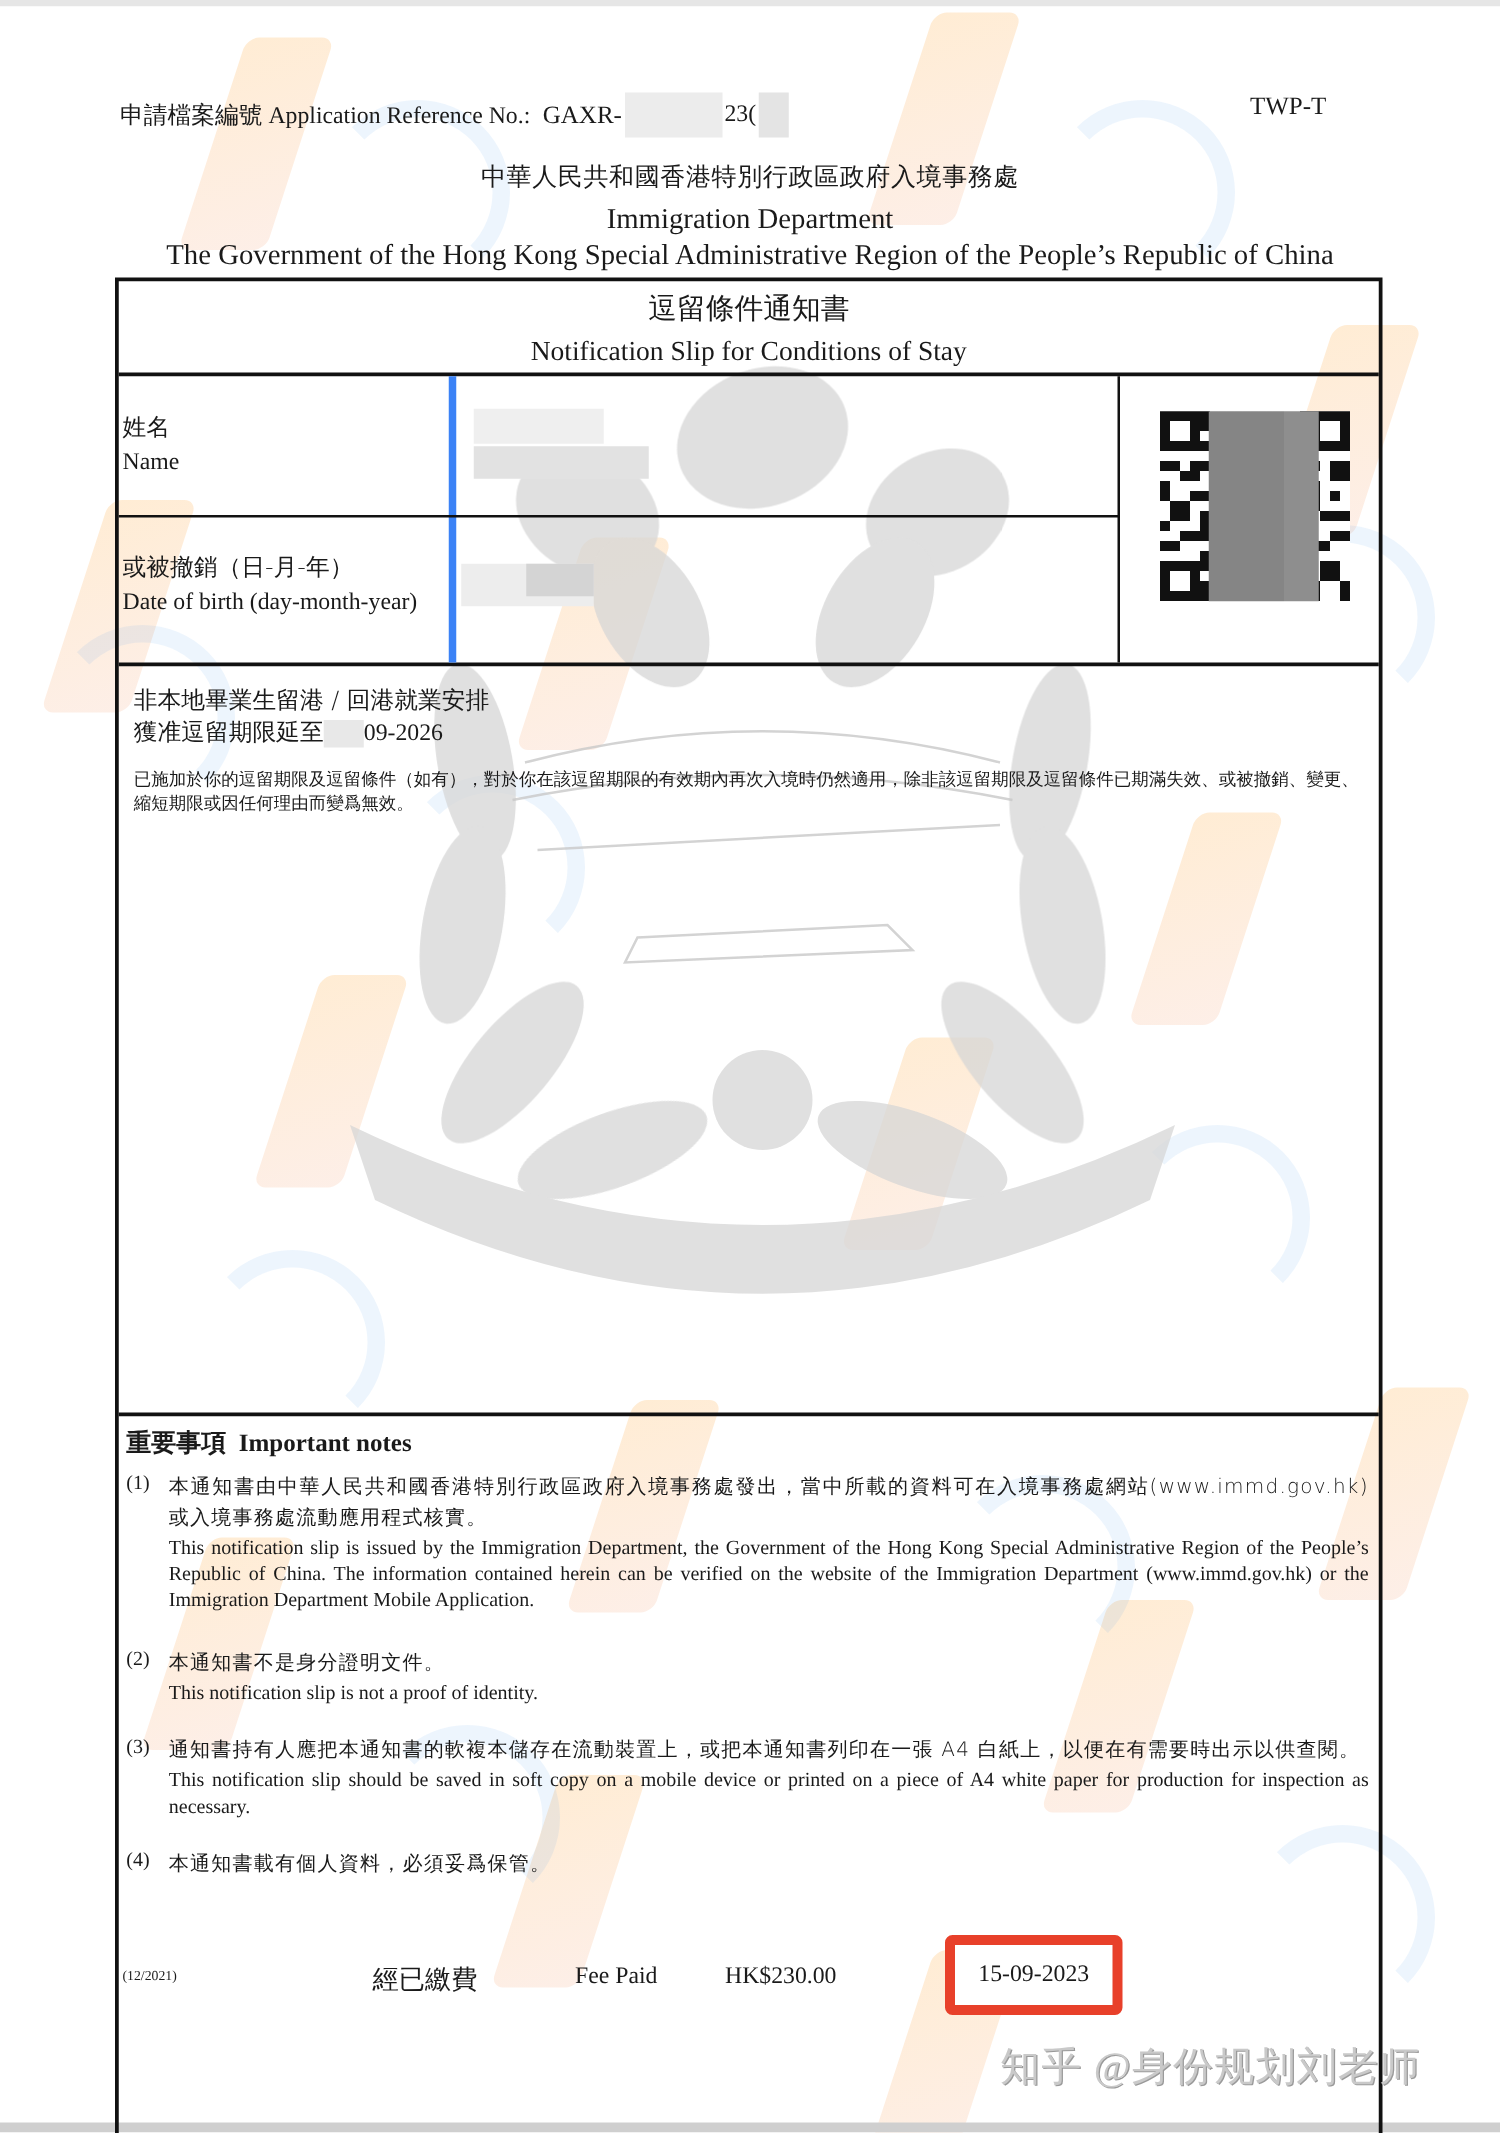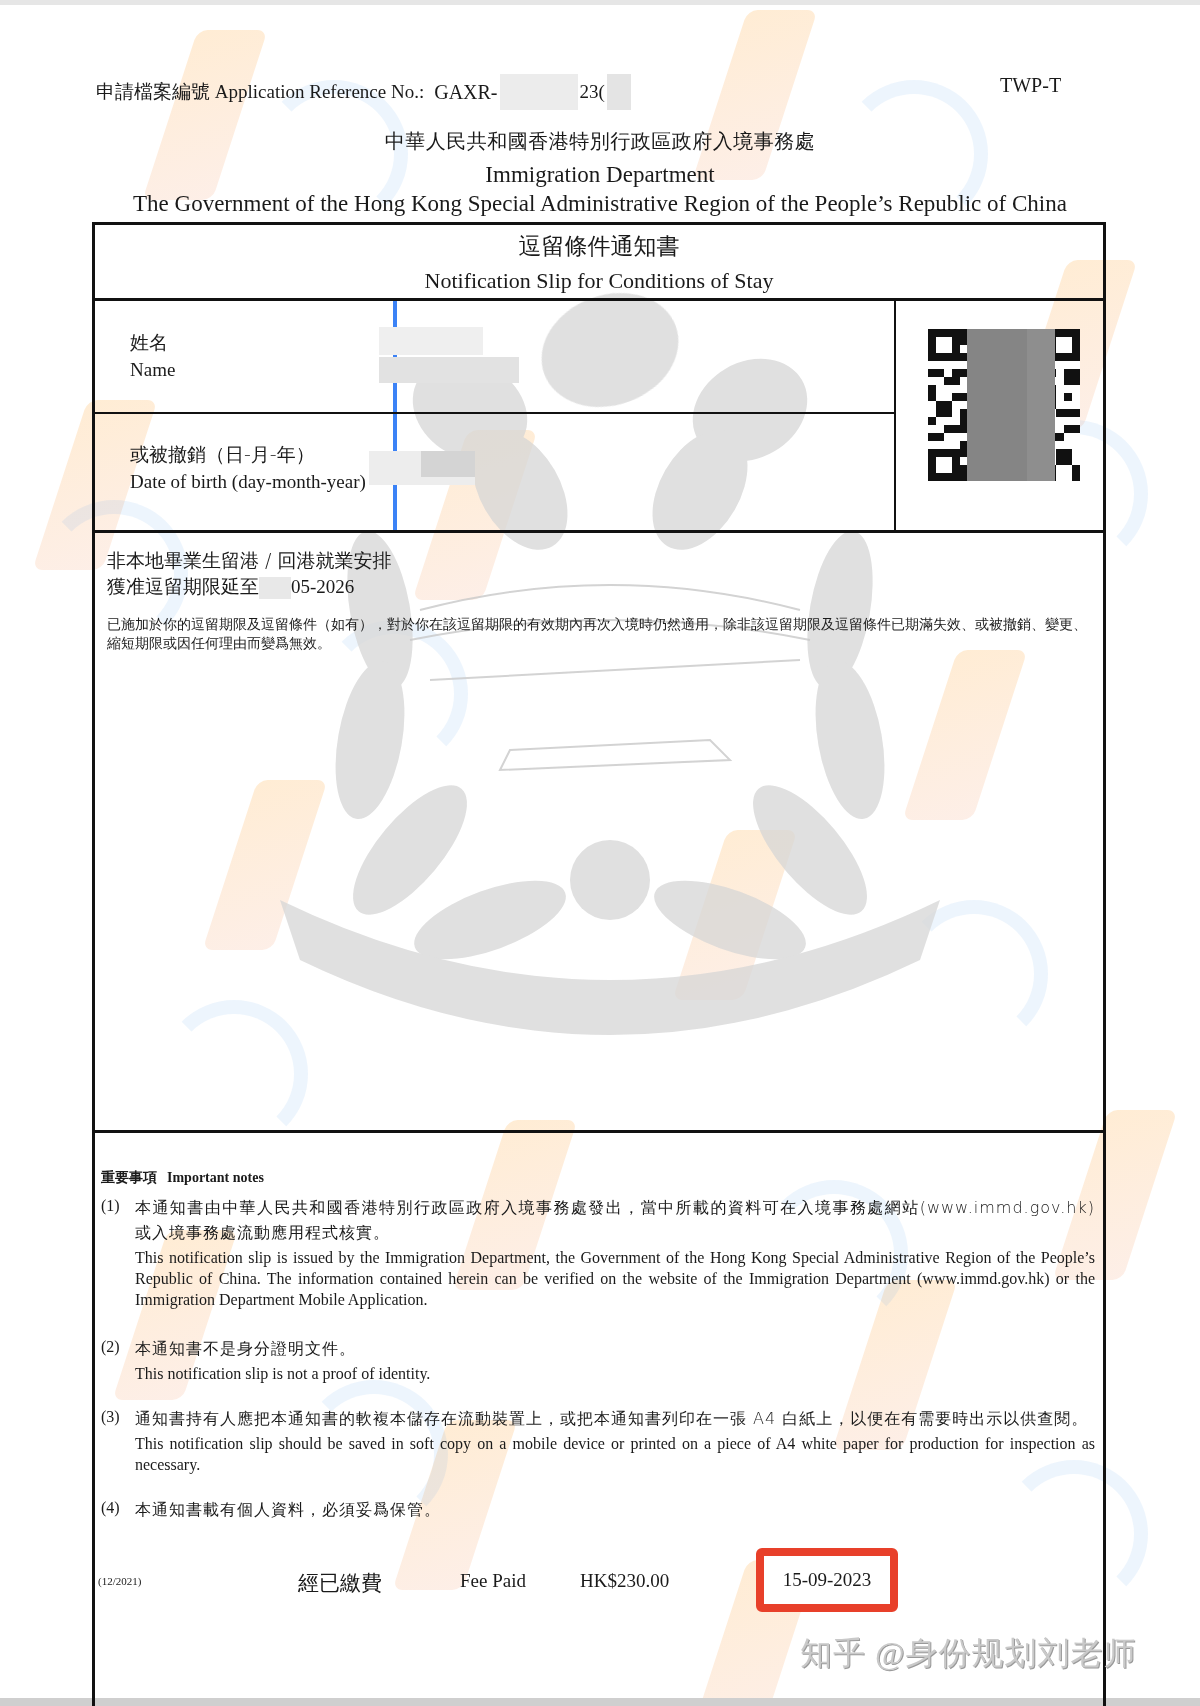--- a/index.html
+++ b/index.html
@@ -73,21 +73,21 @@
     }
     .title-zh { margin-top: 6px; font-size: 23px; font-family: "DejaVu Sans", sans-serif; font-weight: 300; }
     .title-en { margin-top: 6px; font-size: 22px; }
 
     .info-grid {
       position: absolute; left: 0; top: 76px; width: 100%; height: 232px;
       border-bottom: 3px solid #111; box-sizing: border-box;
     }
     .label-col {
       position: absolute; left: 0; top: 0; width: 270px; height: 100%;
-      border-right: 4px solid #3b82f6; box-sizing: border-box; margin-left: 32px;
+      border-right: 6px solid #3b82f6; box-sizing: border-box;
     }
     .value-col {
       position: absolute; left: 270px; top: 0; width: 531px; height: 100%;
       border-right: 2px solid #111; box-sizing: border-box;
     }
     .row-div {
       position: absolute; left: 0; top: 111px; width: 801px; height: 2px; background: #111;
     }
     .cell-label {
       position: absolute; left: 3px; font-size: 19px; line-height: 27px;
@@ -119,21 +119,21 @@
     .cond-date { font-family: "Liberation Serif", serif; }
     .cond-redact { display: inline-block; width: 32px; height: 22px; background: #e8e8e8; vertical-align: middle; }
     .cond-note {
       position: absolute; left: 12px; top: 82px; width: 985px;
       font-size: 14px; line-height: 19px; font-family: "DejaVu Sans", sans-serif; font-weight: 300;
     }
 
     .notes {
       position: absolute; left: 0; top: 908px; width: 100%; padding: 8px 8px 0 6px; box-sizing: border-box;
     }
-    .notes-title { font-size: 14px; font-weight: bold; margin-bottom: 8px; margin-top: 28px; }
+    .notes-title { font-size: 20px; font-weight: bold; margin-bottom: 8px; }
     .notes-title .zh { font-family: "DejaVu Sans", sans-serif; margin-right: 10px; }
     .note { display: flex; font-size: 16px; line-height: 21px; margin-bottom: 16px; }
     .note-num { width: 34px; flex: none; }
     .note-body { flex: 1; text-align: justify; }
     .note-zh { font-family: "DejaVu Sans", sans-serif; font-weight: 300; font-size: 16px; line-height: 25px; letter-spacing: 1px; }
     .note-en { font-size: 16px; line-height: 21px; margin-top: 2px; }
 
     .footer {
       position: absolute; left: 0; top: 1565px; width: 1200px; height: 50px; font-size: 19px;
     }
@@ -298,21 +298,21 @@
           </g>
         </svg>
         <div class="qr-mask"></div>
       </div>
     </div>
 
     <div class="conditions">
       <div class="cond-title">
         <div>非本地畢業生留港 / 回港就業安排</div>
         <div>
-          <span>獲准逗留期限延至</span><span class="cond-redact"></span><span class="cond-date">05-2026</span>
+          <span>獲准逗留期限延至</span><span class="cond-redact"></span><span class="cond-date">09-2026</span>
         </div>
       </div>
       <div class="cond-note">已施加於你的逗留期限及逗留條件（如有），對於你在該逗留期限的有效期內再次入境時仍然適用，除非該逗留期限及逗留條件已期滿失效、或被撤銷、變更、縮短期限或因任何理由而變爲無效。</div>
     </div>
 
     <div class="notes">
       <div class="notes-title">
         <span class="zh">重要事項</span><span>Important notes</span>
       </div>
 

